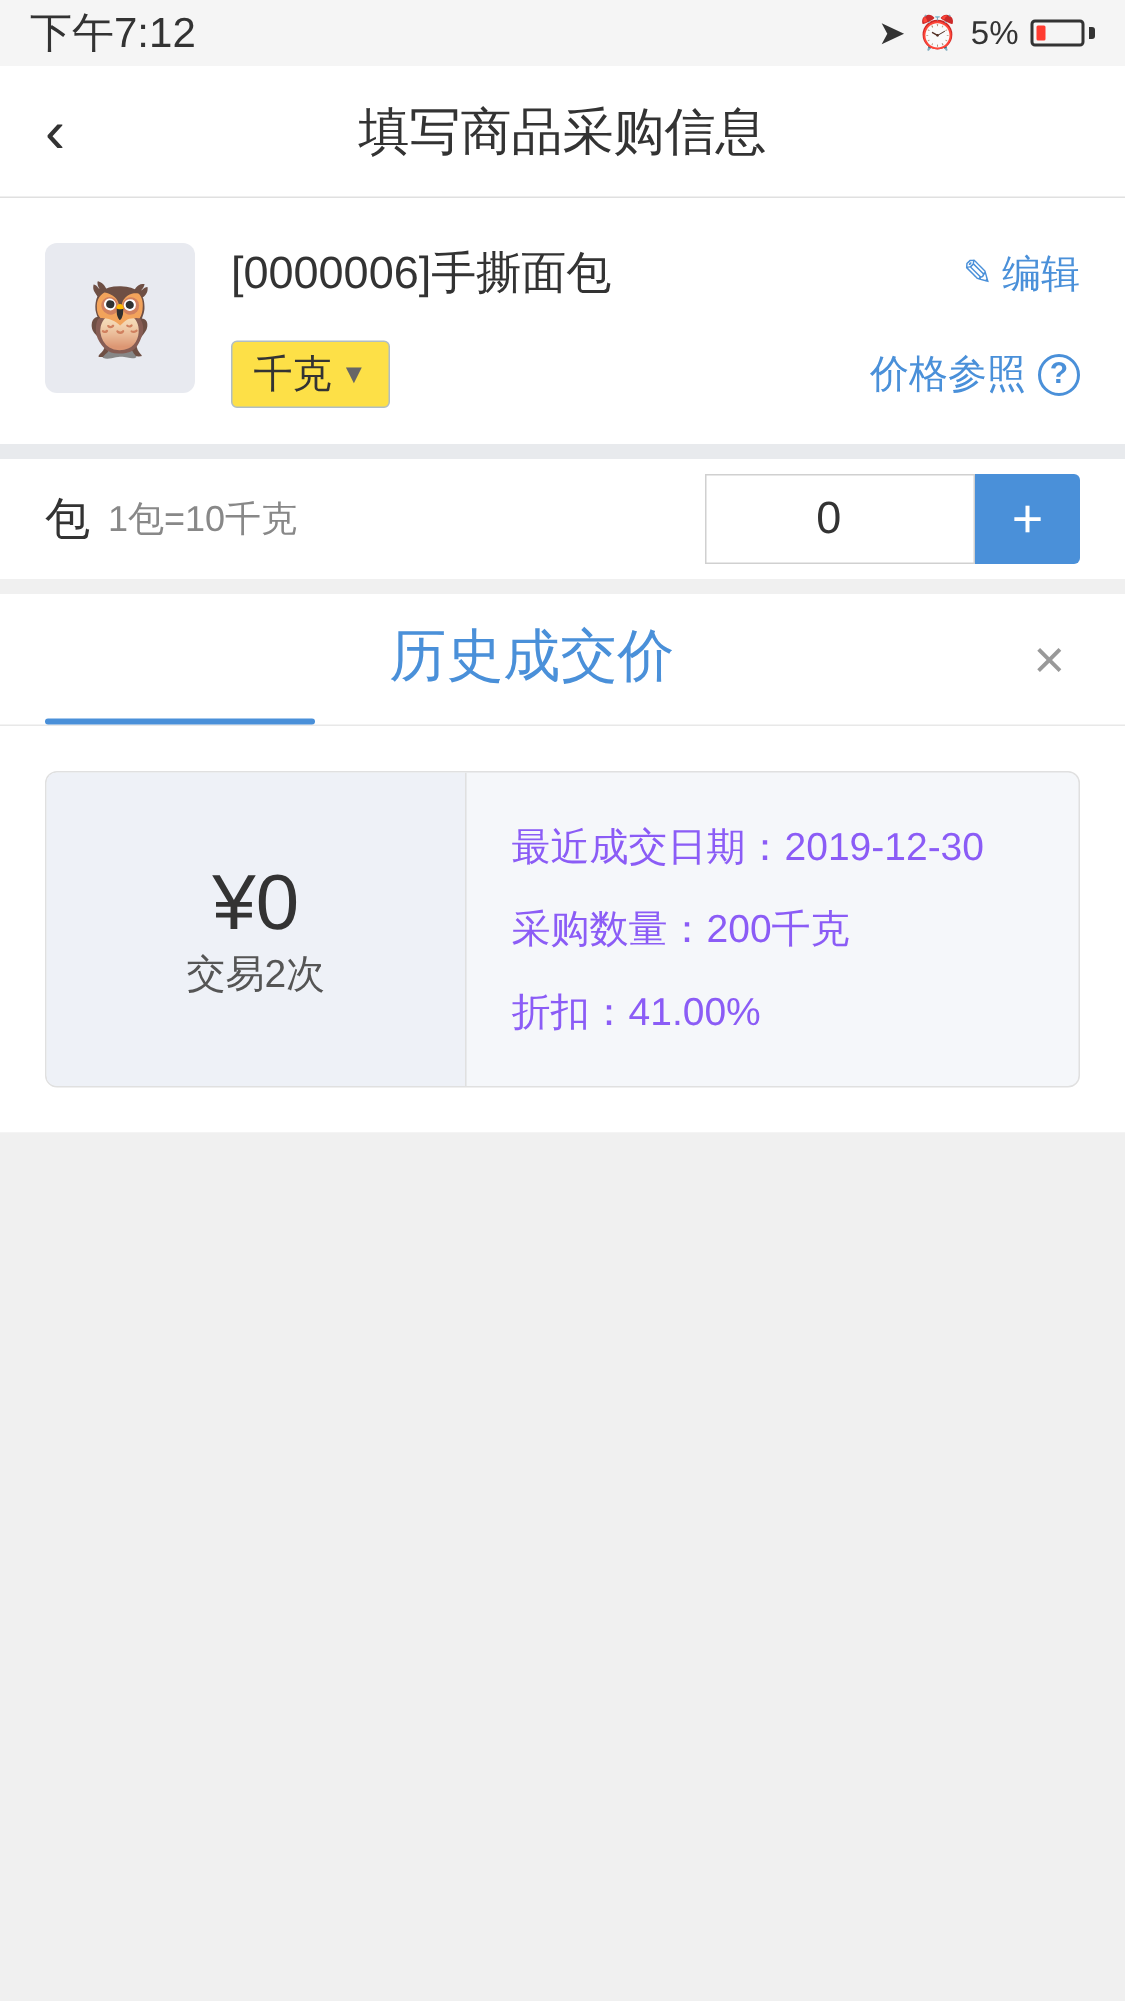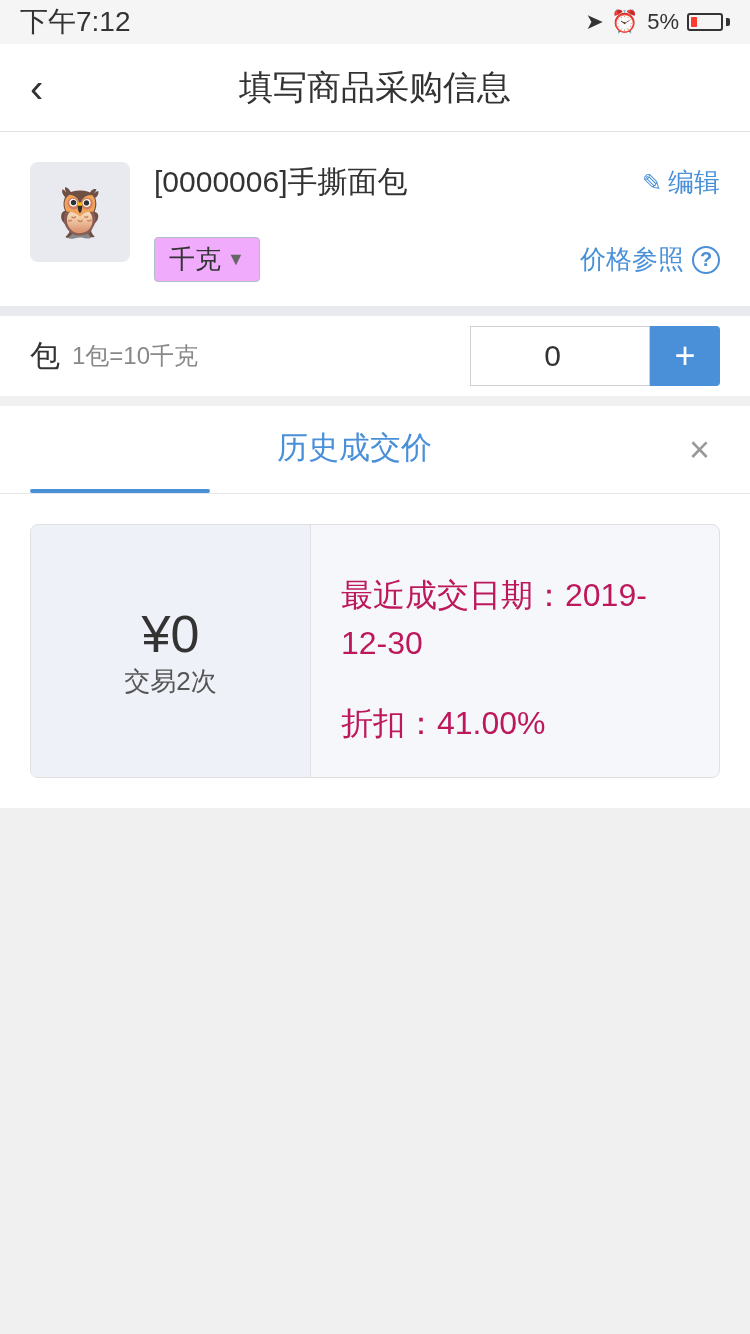--- a/index.html
+++ b/index.html
@@ -124,21 +124,21 @@
       font-size: 48px;
       color: #888;
     }
     .product-info {
       flex: 1;
     }
     .product-header-row {
       display: flex;
       justify-content: space-between;
       align-items: center;
-      margin-bottom: 34px;
+      margin-bottom: 24px;
     }
     .product-name {
       font-size: 30px;
       color: #333;
       font-weight: 500;
     }
     .edit-btn {
       display: flex;
       align-items: center;
       gap: 6px;
@@ -163,21 +163,21 @@
     }
     .unit-tag {
       display: inline-flex;
       align-items: center;
       gap: 6px;
       border: 1px solid #b0bec5;
       border-radius: 4px;
       padding: 4px 14px;
       font-size: 26px;
       color: #333;
-      background: #f0abfc;
+      background: #fde047;
     }
     .dropdown-arrow {
       font-size: 18px;
       color: #666;
     }
     .price-ref {
       display: flex;
       align-items: center;
       gap: 8px;
       color: #4a90d9;
@@ -267,21 +267,21 @@
       display: flex;
       align-items: center;
       border-bottom: 1px solid #e8e8e8;
       padding: 0 30px;
       height: 88px;
       position: relative;
     }
     .tab-item {
       flex: 1;
       text-align: center;
-      font-size: 31px;
+      font-size: 38px;
       cursor: pointer;
       padding-bottom: 4px;
       color: #333;
     }
     .tab-item.active {
       color: #4a90d9;
     }
     .tab-underline {
       position: absolute;
       bottom: 0;
@@ -332,24 +332,23 @@
     }
     .trade-right {
       flex: 1;
       padding: 30px 30px;
       display: flex;
       flex-direction: column;
       justify-content: center;
       gap: 16px;
     }
     .trade-detail-row {
-      font-size: 32px;
-      color: #be185d;
+      font-size: 26px;
+      color: #8b5cf6;
       line-height: 1.5;
-      margin-top: 16px;
     }
 
     
     .page-bg {
       width: 750px;
       background: #f0f0f0;
       flex: 1;
       min-height: 400px;
     }
   </style>
@@ -431,20 +430,23 @@
     <div class="trade-card">
       <div class="trade-left">
         <div class="trade-price">¥0</div>
         <div class="trade-count">交易2次</div>
       </div>
       <div class="trade-right">
         <div class="trade-detail-row">
           <span>最近成交日期：</span><span>2019-12-30</span>
         </div>
         <div class="trade-detail-row">
+          <span>采购数量：</span><span>200千克</span>
+        </div>
+        <div class="trade-detail-row">
           <span>折扣：</span><span>41.00%</span>
         </div>
       </div>
     </div>
   </div>
 </div>
 
 <div class="page-bg"></div>
 
 </body></html>

